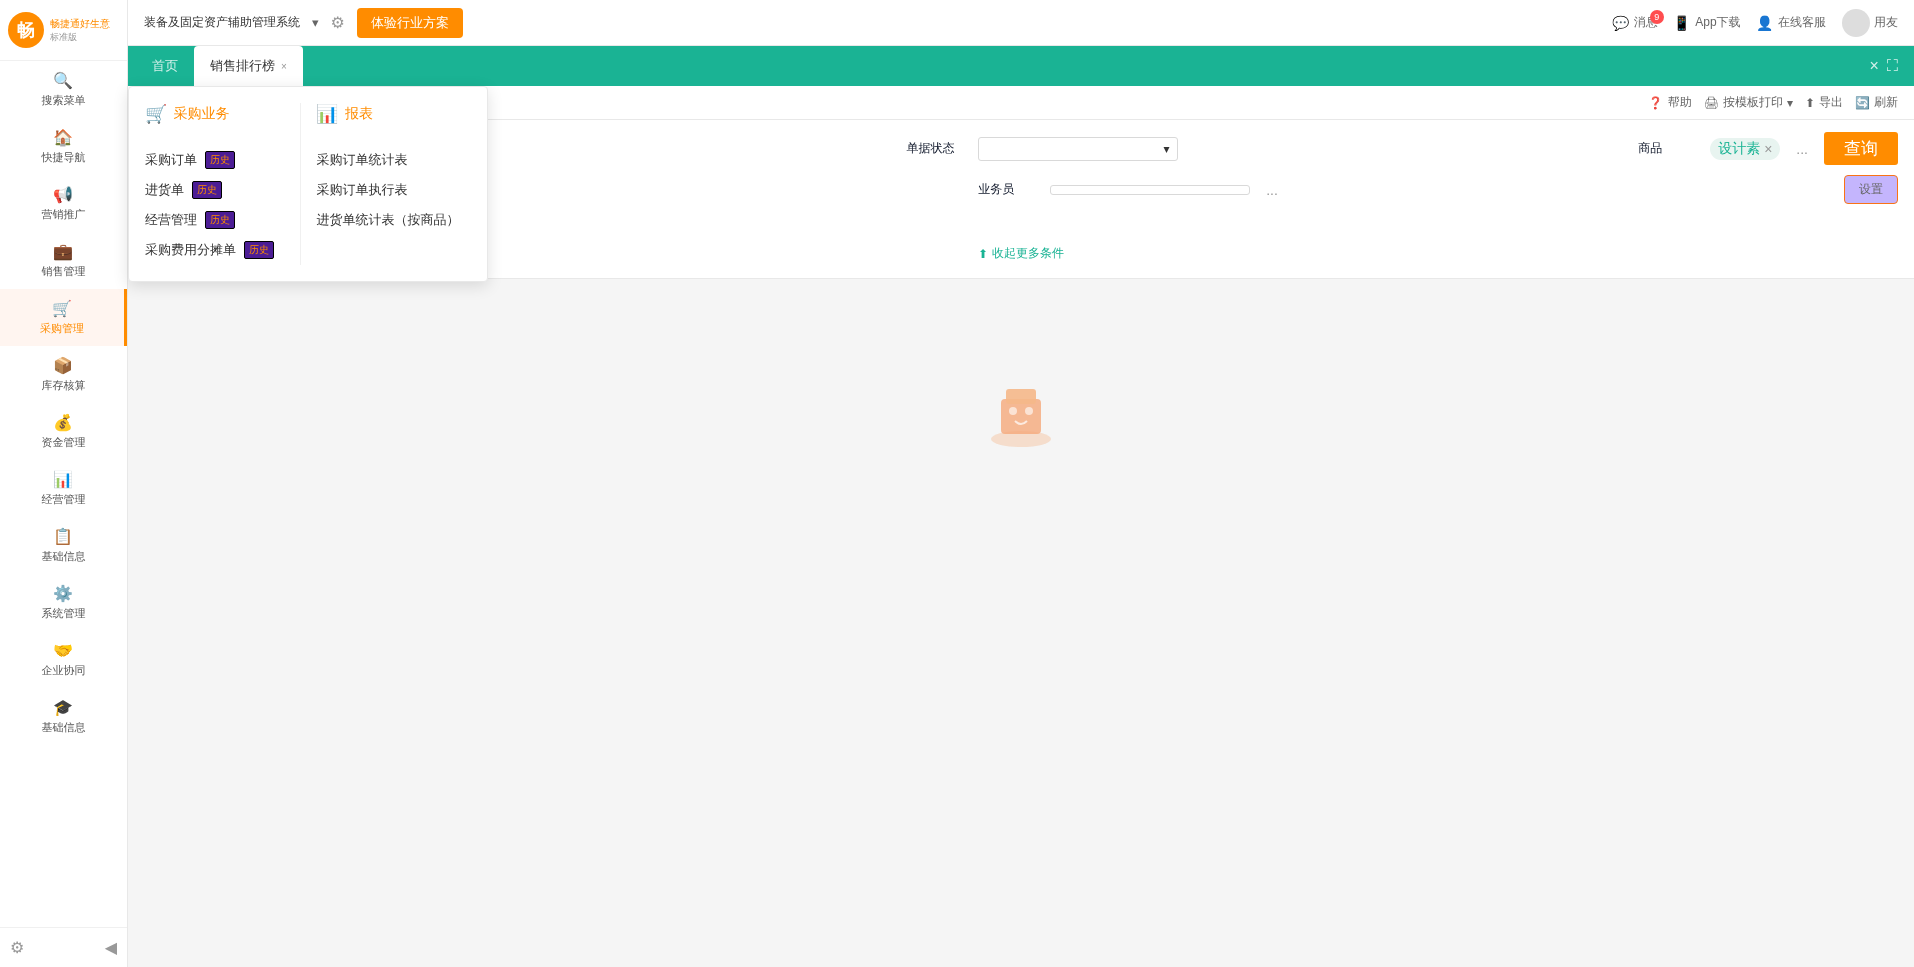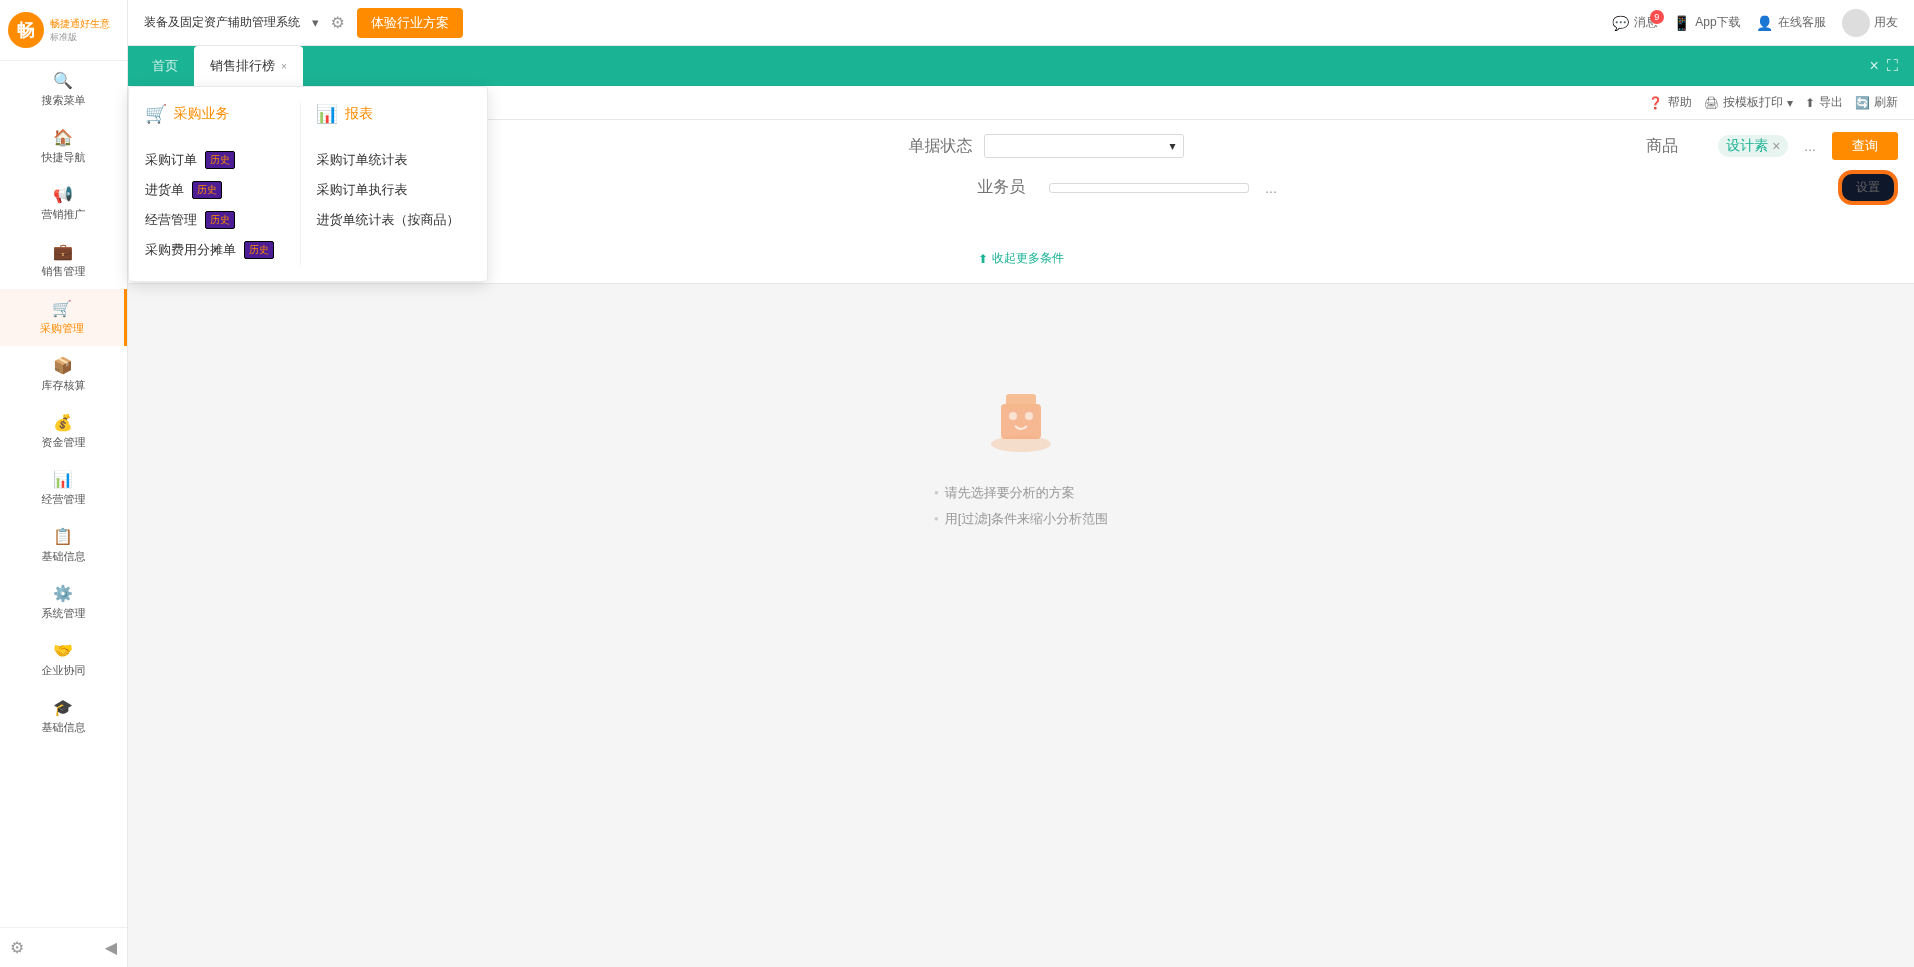--- a/index.html
+++ b/index.html
@@ -48,30 +48,30 @@
     .tab-spacer { flex: 1; }
     .tab-window-btns { display: flex; gap: 8px; padding-right: 8px; color: rgba(255,255,255,0.8); font-size: 16px; cursor: pointer; }
 
     
     .content-area { flex: 1; overflow: hidden; position: relative; background: #f5f5f5; }
 
     
     .filter-section { background: white; padding: 12px 16px; border-bottom: 1px solid #e8e8e8; }
     .filter-row { display: flex; align-items: center; gap: 12px; margin-bottom: 10px; }
     .filter-row:last-child { margin-bottom: 0; }
-    .filter-label { color: #737373; font-size: 16px; white-space: nowrap; min-width: 60px; font-family: Liberation Mono, monospace; }
+    .filter-label { color: #0f172a; font-size: 12px; white-space: nowrap; min-width: 60px; font-family: Liberation Mono, monospace; }
     .filter-input { border: 1px solid #d9d9d9; border-radius: 3px; padding: 4px 8px; font-size: 12px; color: #333; min-width: 120px; background: white; }
     .filter-select { border: 1px solid #d9d9d9; border-radius: 3px; padding: 4px 8px; font-size: 12px; color: #333; min-width: 140px; background: white; display: flex; align-items: center; justify-content: space-between; cursor: pointer; }
     .filter-tag { background: #e8f4f0; color: #1ab394; padding: 2px 8px; border-radius: 12px; font-size: 14px; display: flex; align-items: center; gap: 4px; }
     .filter-tag .tag-close { cursor: pointer; color: #999; }
     .date-range { display: flex; align-items: center; gap: 4px; font-size: 12px; color: #666; }
     .date-link { color: #1ab394; cursor: pointer; font-size: 12px; }
     .filter-actions { margin-left: auto; display: flex; gap: 8px; }
-    .btn-query { background: #ff8c00; color: white; border: none; padding: 5px 20px; border-radius: 3px; cursor: pointer; font-size: 13px; }
-    .btn-set { background: #0f172a; color: #666; border: 4px solid #f97316; padding: 5px 14px; border-radius: 14px; cursor: pointer; font-size: 12px; }
+    .btn-query { background: #ff8c00; color: white; border: none; padding: 5px 20px; border-radius: 3px; cursor: pointer; font-size: 17px; }
+    .btn-set { background: #c4b5fd; color: #666; border: 1px solid #f97316; padding: 5px 14px; border-radius: 4px; cursor: pointer; font-size: 12px; }
     .collapse-btn { color: #1ab394; cursor: pointer; font-size: 12px; display: flex; align-items: center; justify-content: center; gap: 4px; padding: 4px; }
     .toolbar-row { display: flex; align-items: center; justify-content: flex-end; gap: 12px; padding: 8px 16px; background: white; border-bottom: 1px solid #e8e8e8; }
     .toolbar-btn { display: flex; align-items: center; gap: 4px; color: #666; cursor: pointer; font-size: 12px; }
 
     .ellipsis-btn { color: #999; cursor: pointer; font-size: 14px; padding: 0 4px; }
 
     
     .empty-state { display: flex; flex-direction: column; align-items: center; justify-content: center; padding: 80px 0; color: #999; }
     .empty-icon { width: 100px; height: 100px; margin-bottom: 16px; }
     .empty-text { font-size: 13px; color: #999; line-height: 2; }
@@ -288,24 +288,20 @@
         <div class="empty-icon">
           <svg viewBox="0 0 100 100" width="100" height="100">
             <ellipse cx="50" cy="80" rx="30" ry="8" fill="#f5c5a3" opacity="0.5"></ellipse>
             <rect x="30" y="40" width="40" height="35" rx="4" fill="#f5a97a" opacity="0.8"></rect>
             <rect x="35" y="30" width="30" height="15" rx="3" fill="#f5b88a" opacity="0.9"></rect>
             <circle cx="42" cy="52" r="4" fill="#fff" opacity="0.6"></circle>
             <circle cx="58" cy="52" r="4" fill="#fff" opacity="0.6"></circle>
             <path d="M44 62 Q50 68 56 62" stroke="#fff" stroke-width="2" fill="none" opacity="0.7"></path>
           </svg>
         </div>
-        <ul class="empty-text">
-          <li>请先选择要分析的方案</li>
-          <li>用[过滤]条件来缩小分析范围</li>
-        </ul>
       </div>
     </div>
   </div>
 
   <div class="dropdown-menu">
     <div class="menu-cols">
       <div class="menu-col">
         <div class="menu-col-title">
           <span class="col-icon">🛒</span>
           <span>采购业务</span>

